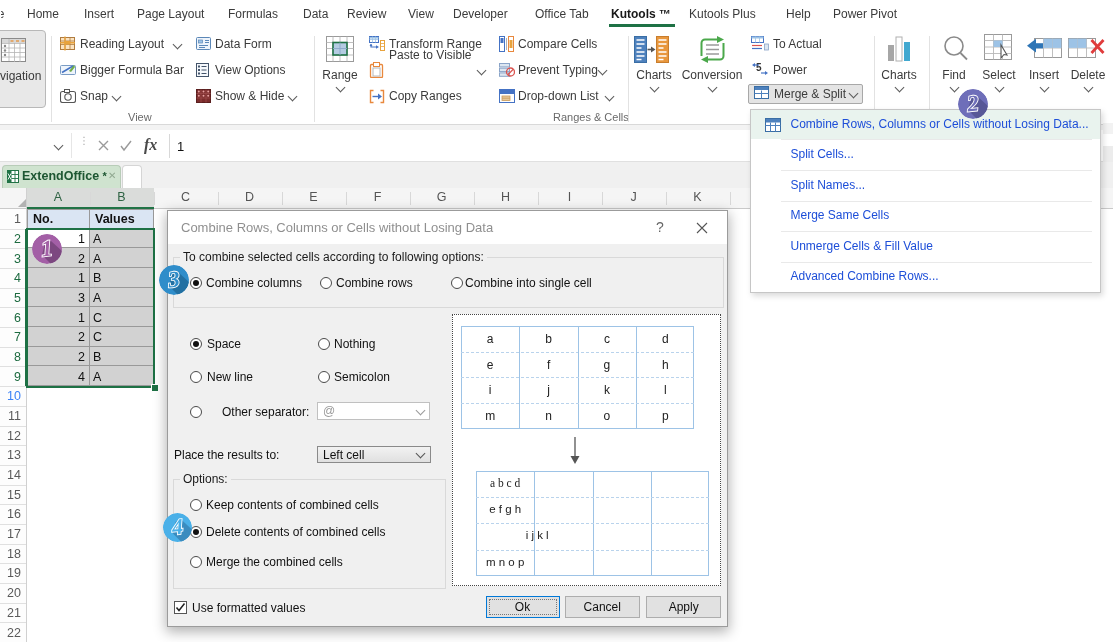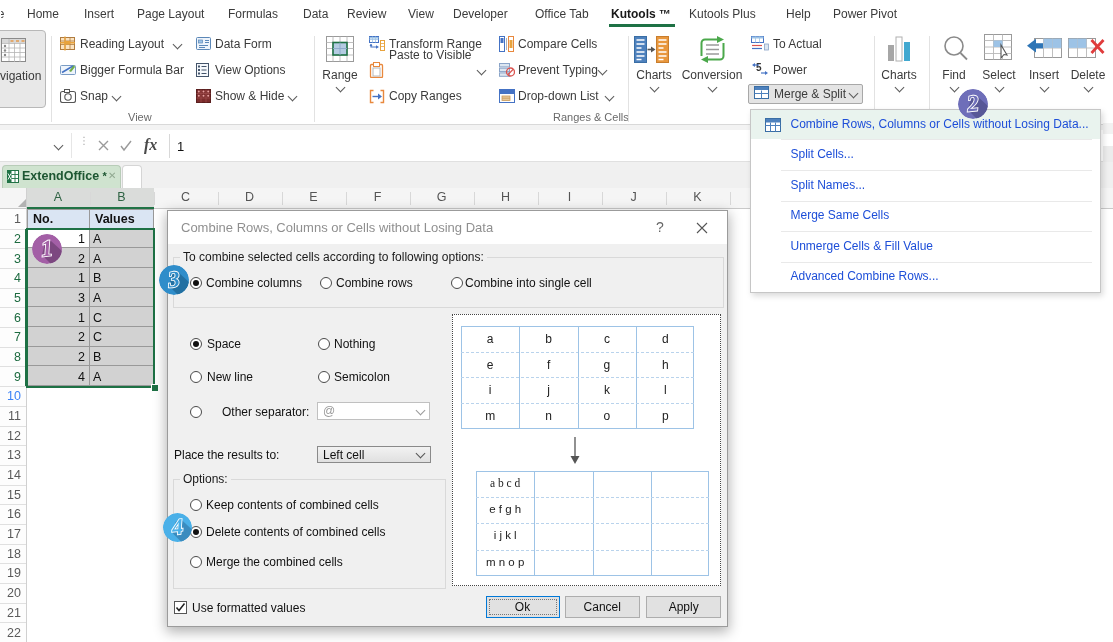--- a/index.html
+++ b/index.html
@@ -488,21 +488,21 @@
       </svg>
 <div class="abs" style="left:308px;top:260.2px;width:233.2px;height:104.4px;border:1px solid #9dc3e6;box-sizing:border-box;"></div>
 <div class="abs" style="left:366.3px;top:260.2px;width:1px;height:104.4px;background:#9dc3e6;"></div>
 <div class="abs" style="left:424.6px;top:260.2px;width:1px;height:104.4px;background:#9dc3e6;"></div>
 <div class="abs" style="left:482.9px;top:260.2px;width:1px;height:104.4px;background:#9dc3e6;"></div>
 <div class="abs" style="left:308px;top:286.3px;width:233.2px;height:0;border-top:1px dashed #b9d3ec;"></div>
 <div class="abs" style="left:308px;top:312.4px;width:233.2px;height:0;border-top:1px dashed #b9d3ec;"></div>
 <div class="abs" style="left:308px;top:338.5px;width:233.2px;height:0;border-top:1px dashed #b9d3ec;"></div>
 <div class="abs" style="left:308px;top:266.2px;width:58.3px;text-align:center;font-size:11.5px;color:#222;font-family:Liberation Serif, serif;">a b c d</div>
 <div class="abs" style="left:308px;top:292.3px;width:58.3px;text-align:center;font-size:11.5px;color:#222;">e f g h</div>
-<div class="abs" style="left:308px;top:318.4px;width:58.3px;text-align:center;font-size:11.5px;color:#222;">i j k l</div>
+<div class="abs" style="left:308px;top:318.4px;width:58.3px;text-align:center;font-size:11.5px;color:#222;padding-left:32px;">i j k l</div>
 <div class="abs" style="left:308px;top:344.5px;width:58.3px;text-align:center;font-size:11.5px;color:#222;">m n o p</div>
 <div class="abs" style="left:317.5px;top:385px;width:74px;height:22px;background:#e1e1e1;border:1px solid #0078d7;box-sizing:border-box;">
         <div style="position:absolute;left:2px;top:2px;right:2px;bottom:2px;border:1px dotted #777;"></div>
         <div style="position:absolute;width:100%;top:3px;text-align:center;font-size:12px;color:#111;">Ok</div>
       </div>
 <div class="abs" style="left:397px;top:385px;width:74.6px;height:22px;background:#e1e1e1;border:1px solid #adadad;box-sizing:border-box;">
         <div style="position:absolute;width:100%;top:3px;text-align:center;font-size:12px;color:#111;">Cancel</div>
       </div>
 <div class="abs" style="left:478.4px;top:385px;width:74.6px;height:22px;background:#e1e1e1;border:1px solid #adadad;box-sizing:border-box;">
         <div style="position:absolute;width:100%;top:3px;text-align:center;font-size:12px;color:#111;">Apply</div>

